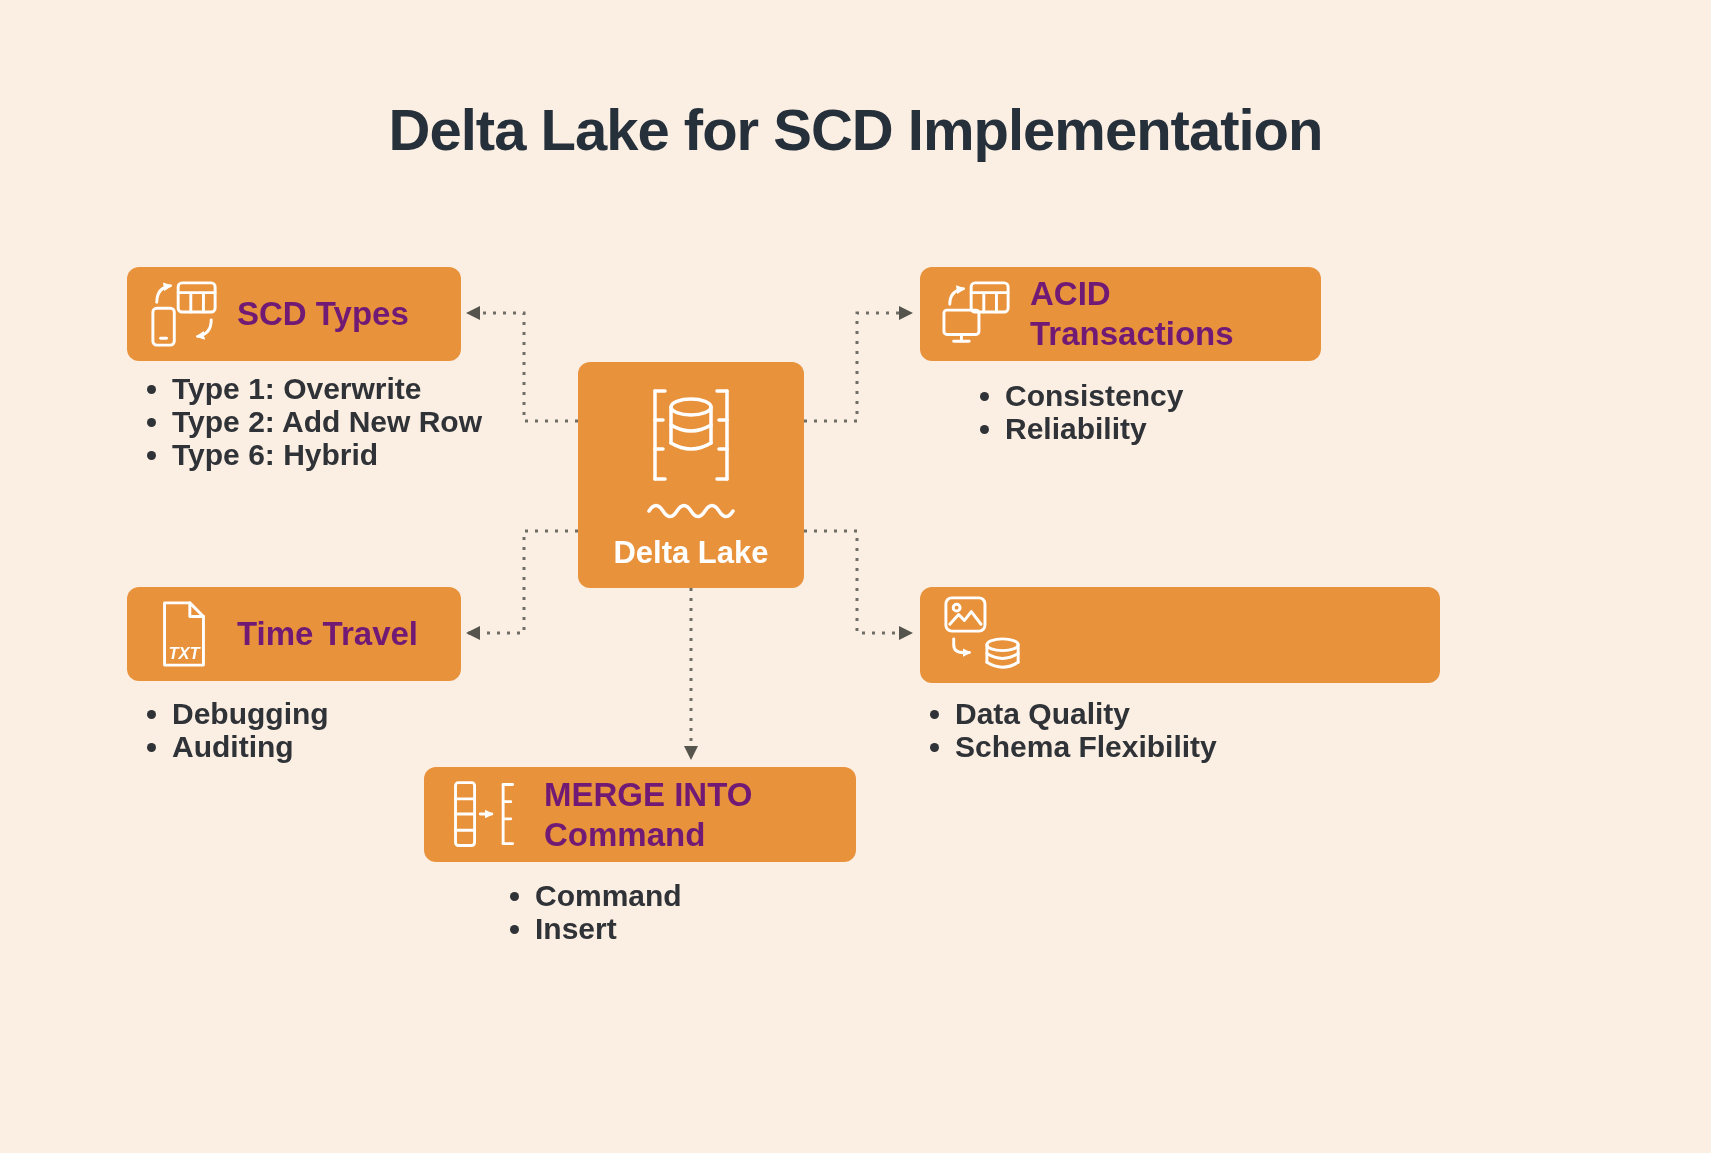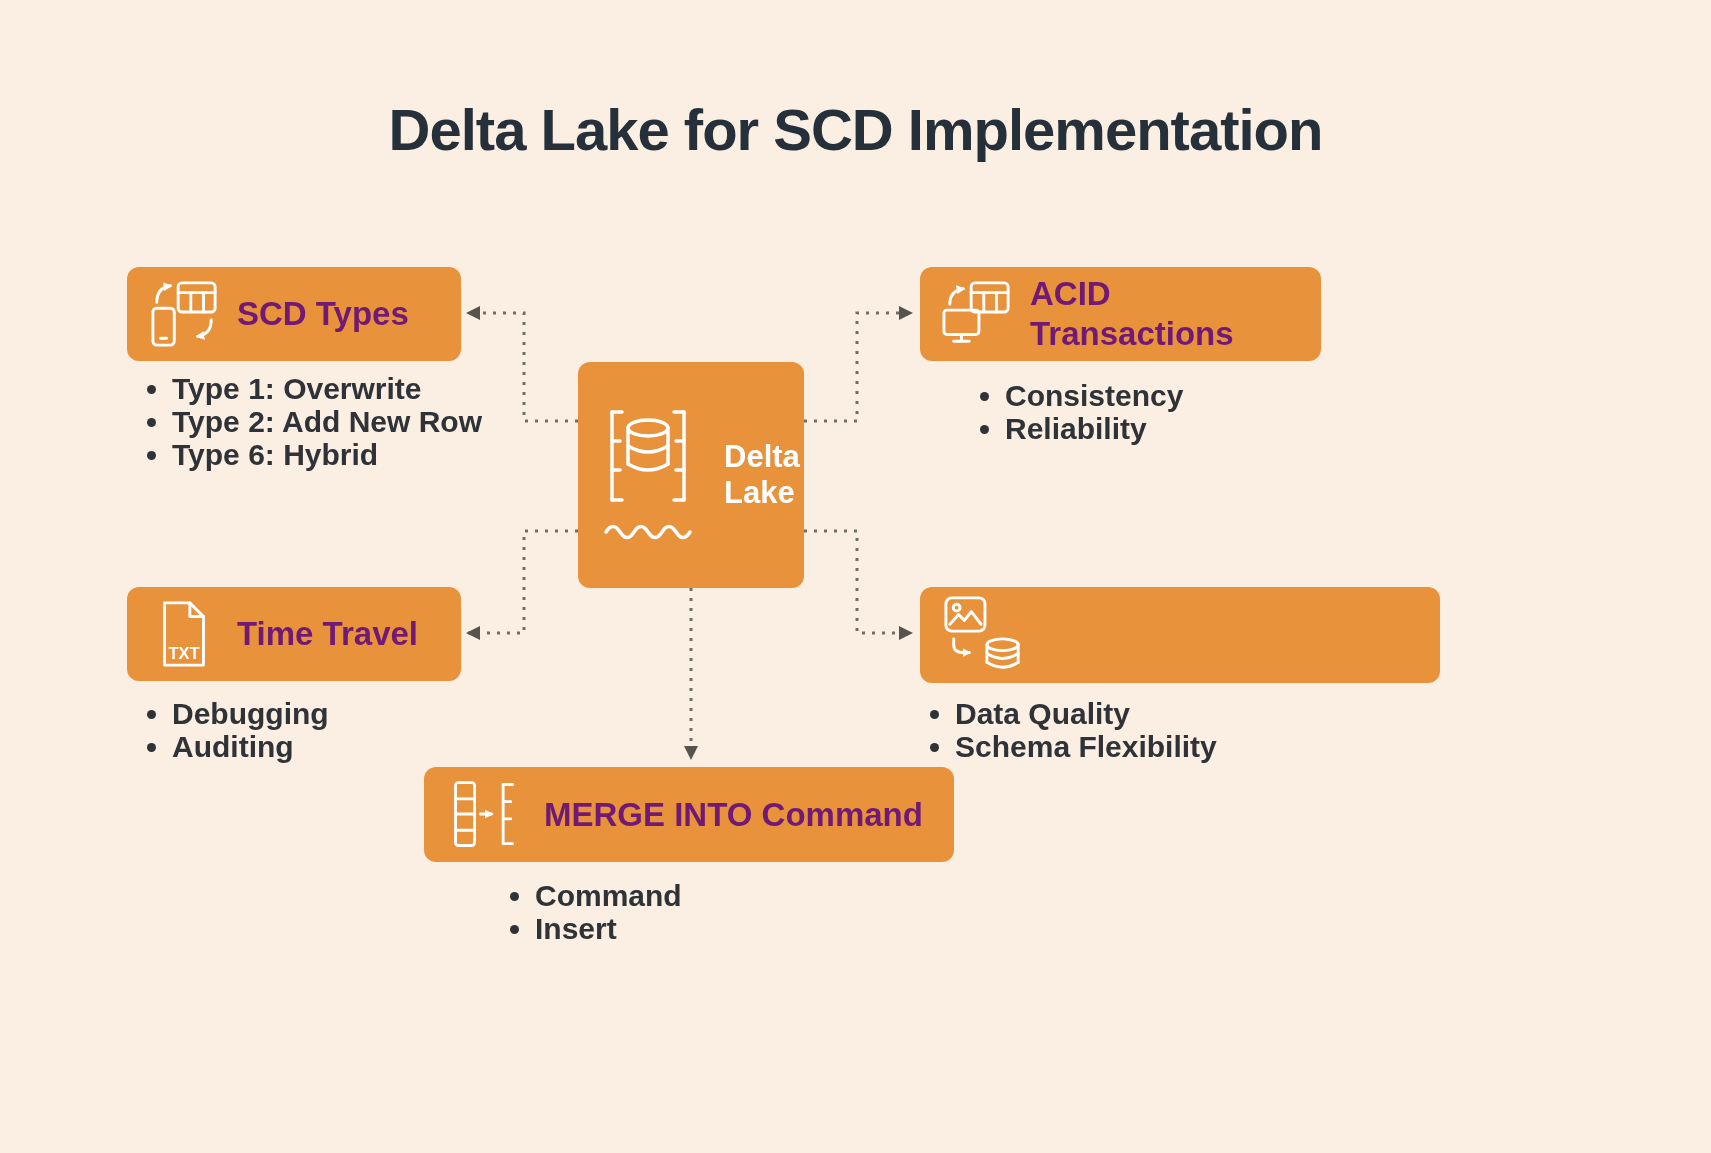--- a/index.html
+++ b/index.html
@@ -22,42 +22,42 @@
     color:var(--title);letter-spacing:-1px;margin:4px;
   }
   .node-box{
     position:absolute;background:var(--box);border-radius:12px;
     display:flex;align-items:center;gap:18px;padding:0 22px;
     box-sizing:border-box;color:#fff;
   }
   .node-box .label{
     font-size:33px;font-weight:700;color:#701a75;line-height:1.2;
   }
-  .icon{display:flex;align-items:center;justify-content:flex-end;flex:0 0 auto;}
+  .icon{display:flex;align-items:center;justify-content:flex-end;flex:0 0 auto;font-style:italic;}
   .icon svg{display:block;}
   .center-box{
     position:absolute;left:578px;top:362px;width:226px;height:226px;
     background:var(--box);border-radius:12px;box-sizing:border-box;
-    display:flex;flex-direction:row;align-items:center;justify-content:center;gap:6px;
+    display:flex;flex-direction:column;align-items:center;justify-content:center;gap:6px;
   }
   .center-box .label{font-size:31px;font-weight:700;color:#fff;}
   ul.bullets{
     position:absolute;margin:0;padding:0 0 0 30px;
     font-size:30px;line-height:33px;color:var(--text);font-weight:bold;
   }
   ul.bullets li{margin:0;}
   .connectors{position:absolute;left:0;top:0;pointer-events:none;}
 
   
   #box-scd{left:127px;top:267px;width:334px;height:94px;}
   #box-acid{left:920px;top:267px;width:401px;height:94px;}
   #box-time{left:127px;top:587px;width:334px;height:94px;}
   #box-schema{left:920px;top:587px;width:520px;height:96px;}
   #box-schema .label{font-size:30px;}
-  #box-merge{left:424px;top:767px;width:530px;height:95px;}
+  #box-merge{left:424px;top:767px;width:432px;height:95px;}
 
   
   #list-scd{left:142px;top:372px;}
   #list-acid{left:975px;top:379px;}
   #list-time{left:142px;top:697px;}
   #list-schema{left:925px;top:697px;}
   #list-merge{left:505px;top:879px;}
 </style>
 </head>
 <body>

